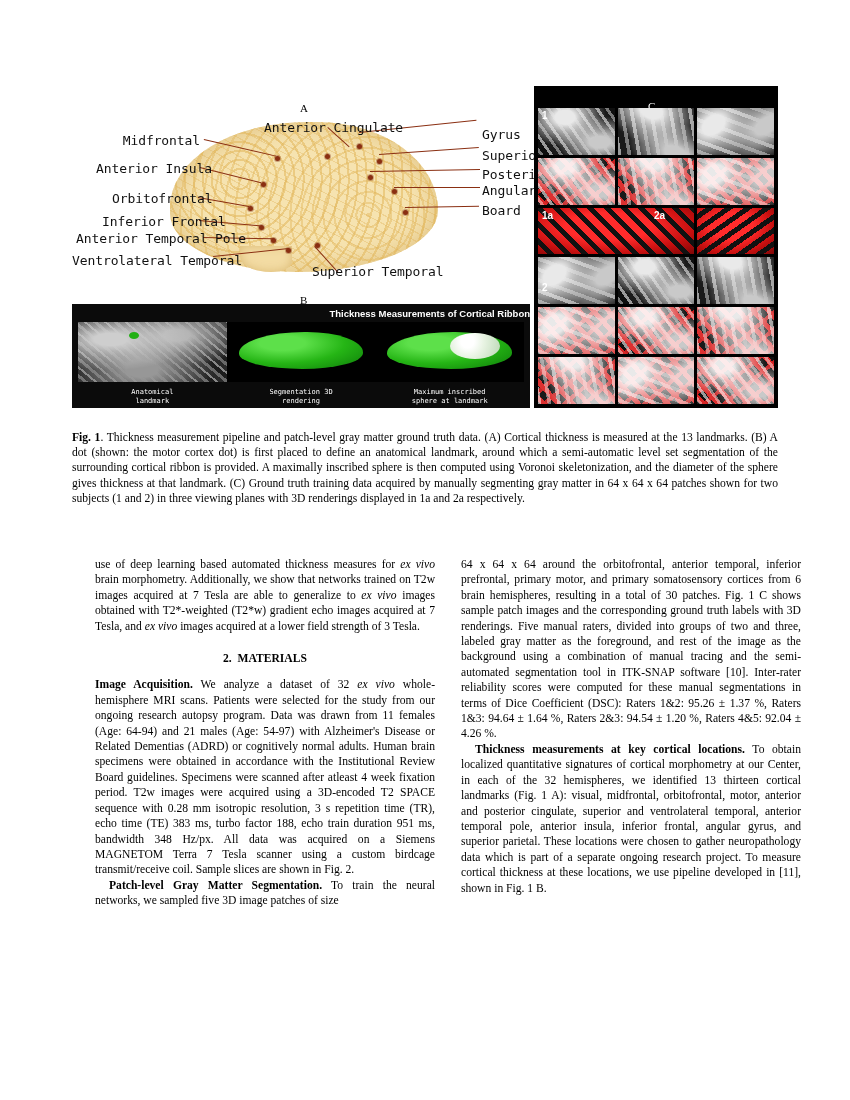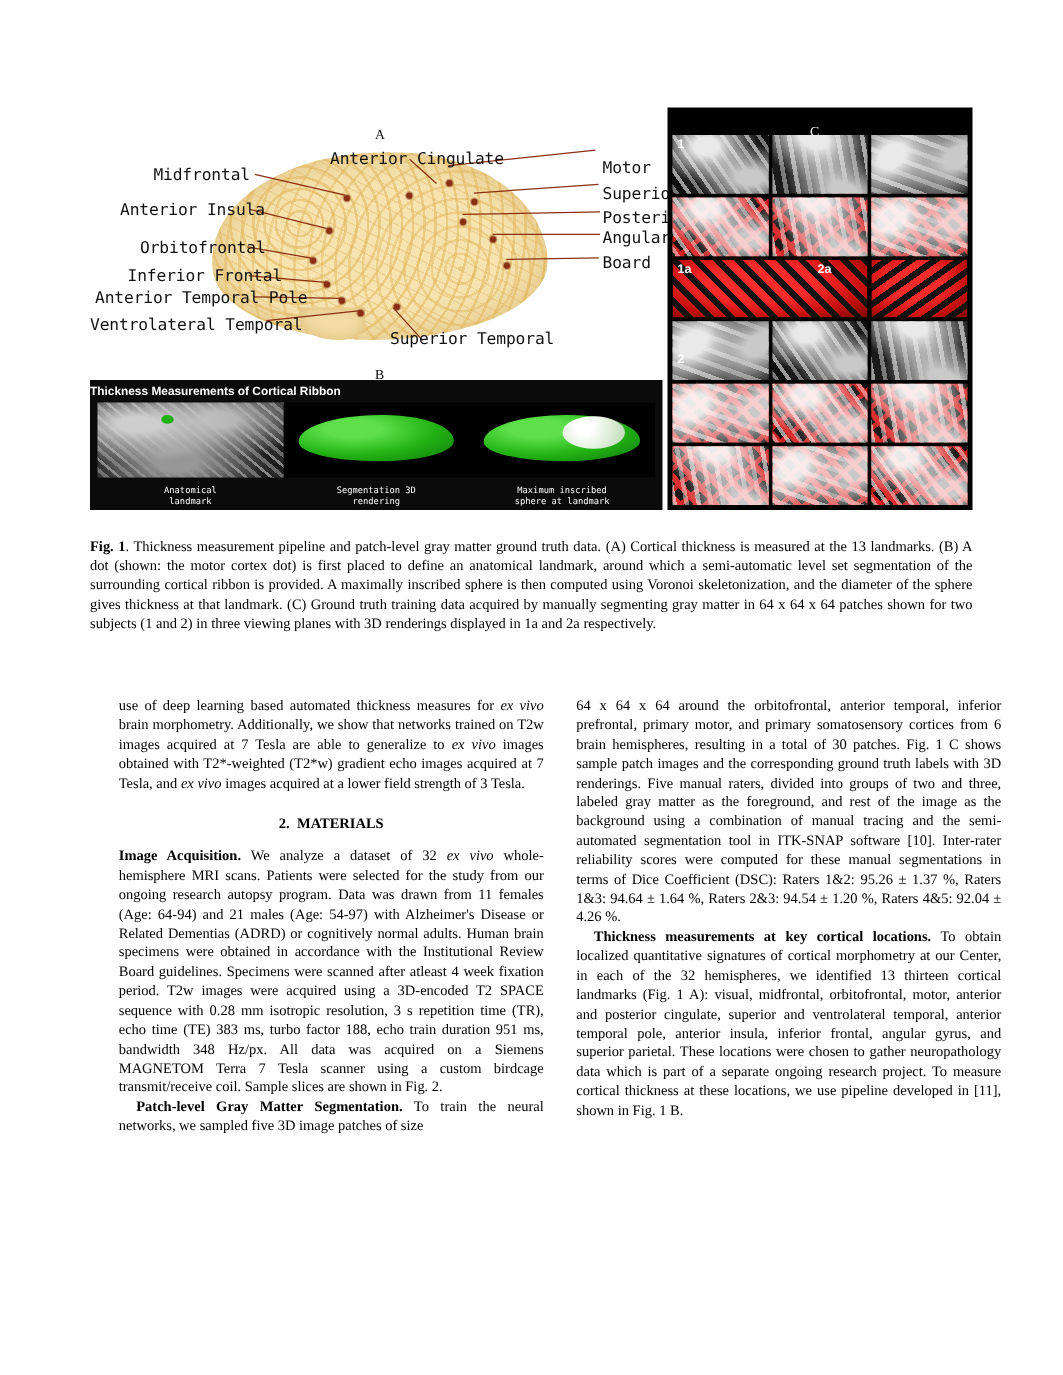--- a/index.html
+++ b/index.html
@@ -111,21 +111,21 @@
     top: 218px;
     width: 458px;
     height: 104px;
     background: #0b0b0b;
   }
   .panel-b-title {
     position: absolute;
     top: 4px;
     left: 0;
     width: 100%;
-    text-align: left;
+    text-align: right;
     color: #ffffff;
     font-family: "Liberation Sans", sans-serif;
     font-size: 9.5px;
     font-weight: bold;
   }
   .b-cells {
     position: absolute;
     left: 6px;
     top: 18px;
     width: 446px;
@@ -337,21 +337,21 @@
       <div class="ann r" style="left:24px; top:75px; width:102px;">Anterior Insula</div>
       <div class="ann r" style="left:40px; top:105px; width:84px;">Orbitofrontal</div>
       <div class="ann r" style="left:30px; top:128px; width:94px;">Inferior Frontal</div>
       <div class="ann r" style="left:4px; top:145px; width:124px;">Anterior Temporal Pole</div>
       <div class="ann r" style="left:0px; top:167px; width:138px;">Ventrolateral Temporal</div>
 
       <div class="ann" style="left:192px; top:34px;">Anterior Cingulate</div>
 
       <div class="ann" style="left:240px; top:178px;">Superior Temporal</div>
 
-      <div class="ann" style="left:410px; top:41px;">Motor</div>
+      <div class="ann" style="left:410px; top:41px;">Gyrus</div>
       <div class="ann" style="left:410px; top:62px;">Superior Parietal</div>
       <div class="ann" style="left:410px; top:81px;">Posterior Cingulate</div>
       <div class="ann" style="left:410px; top:97px;">Angular Gyrus</div>
       <div class="ann" style="left:410px; top:117px;">Board</div>
     </div>
 
     <div class="panel-label lbl-B">B</div>
 
     <div class="panel-b">
       <div class="panel-b-title">Thickness Measurements of Cortical Ribbon</div>

